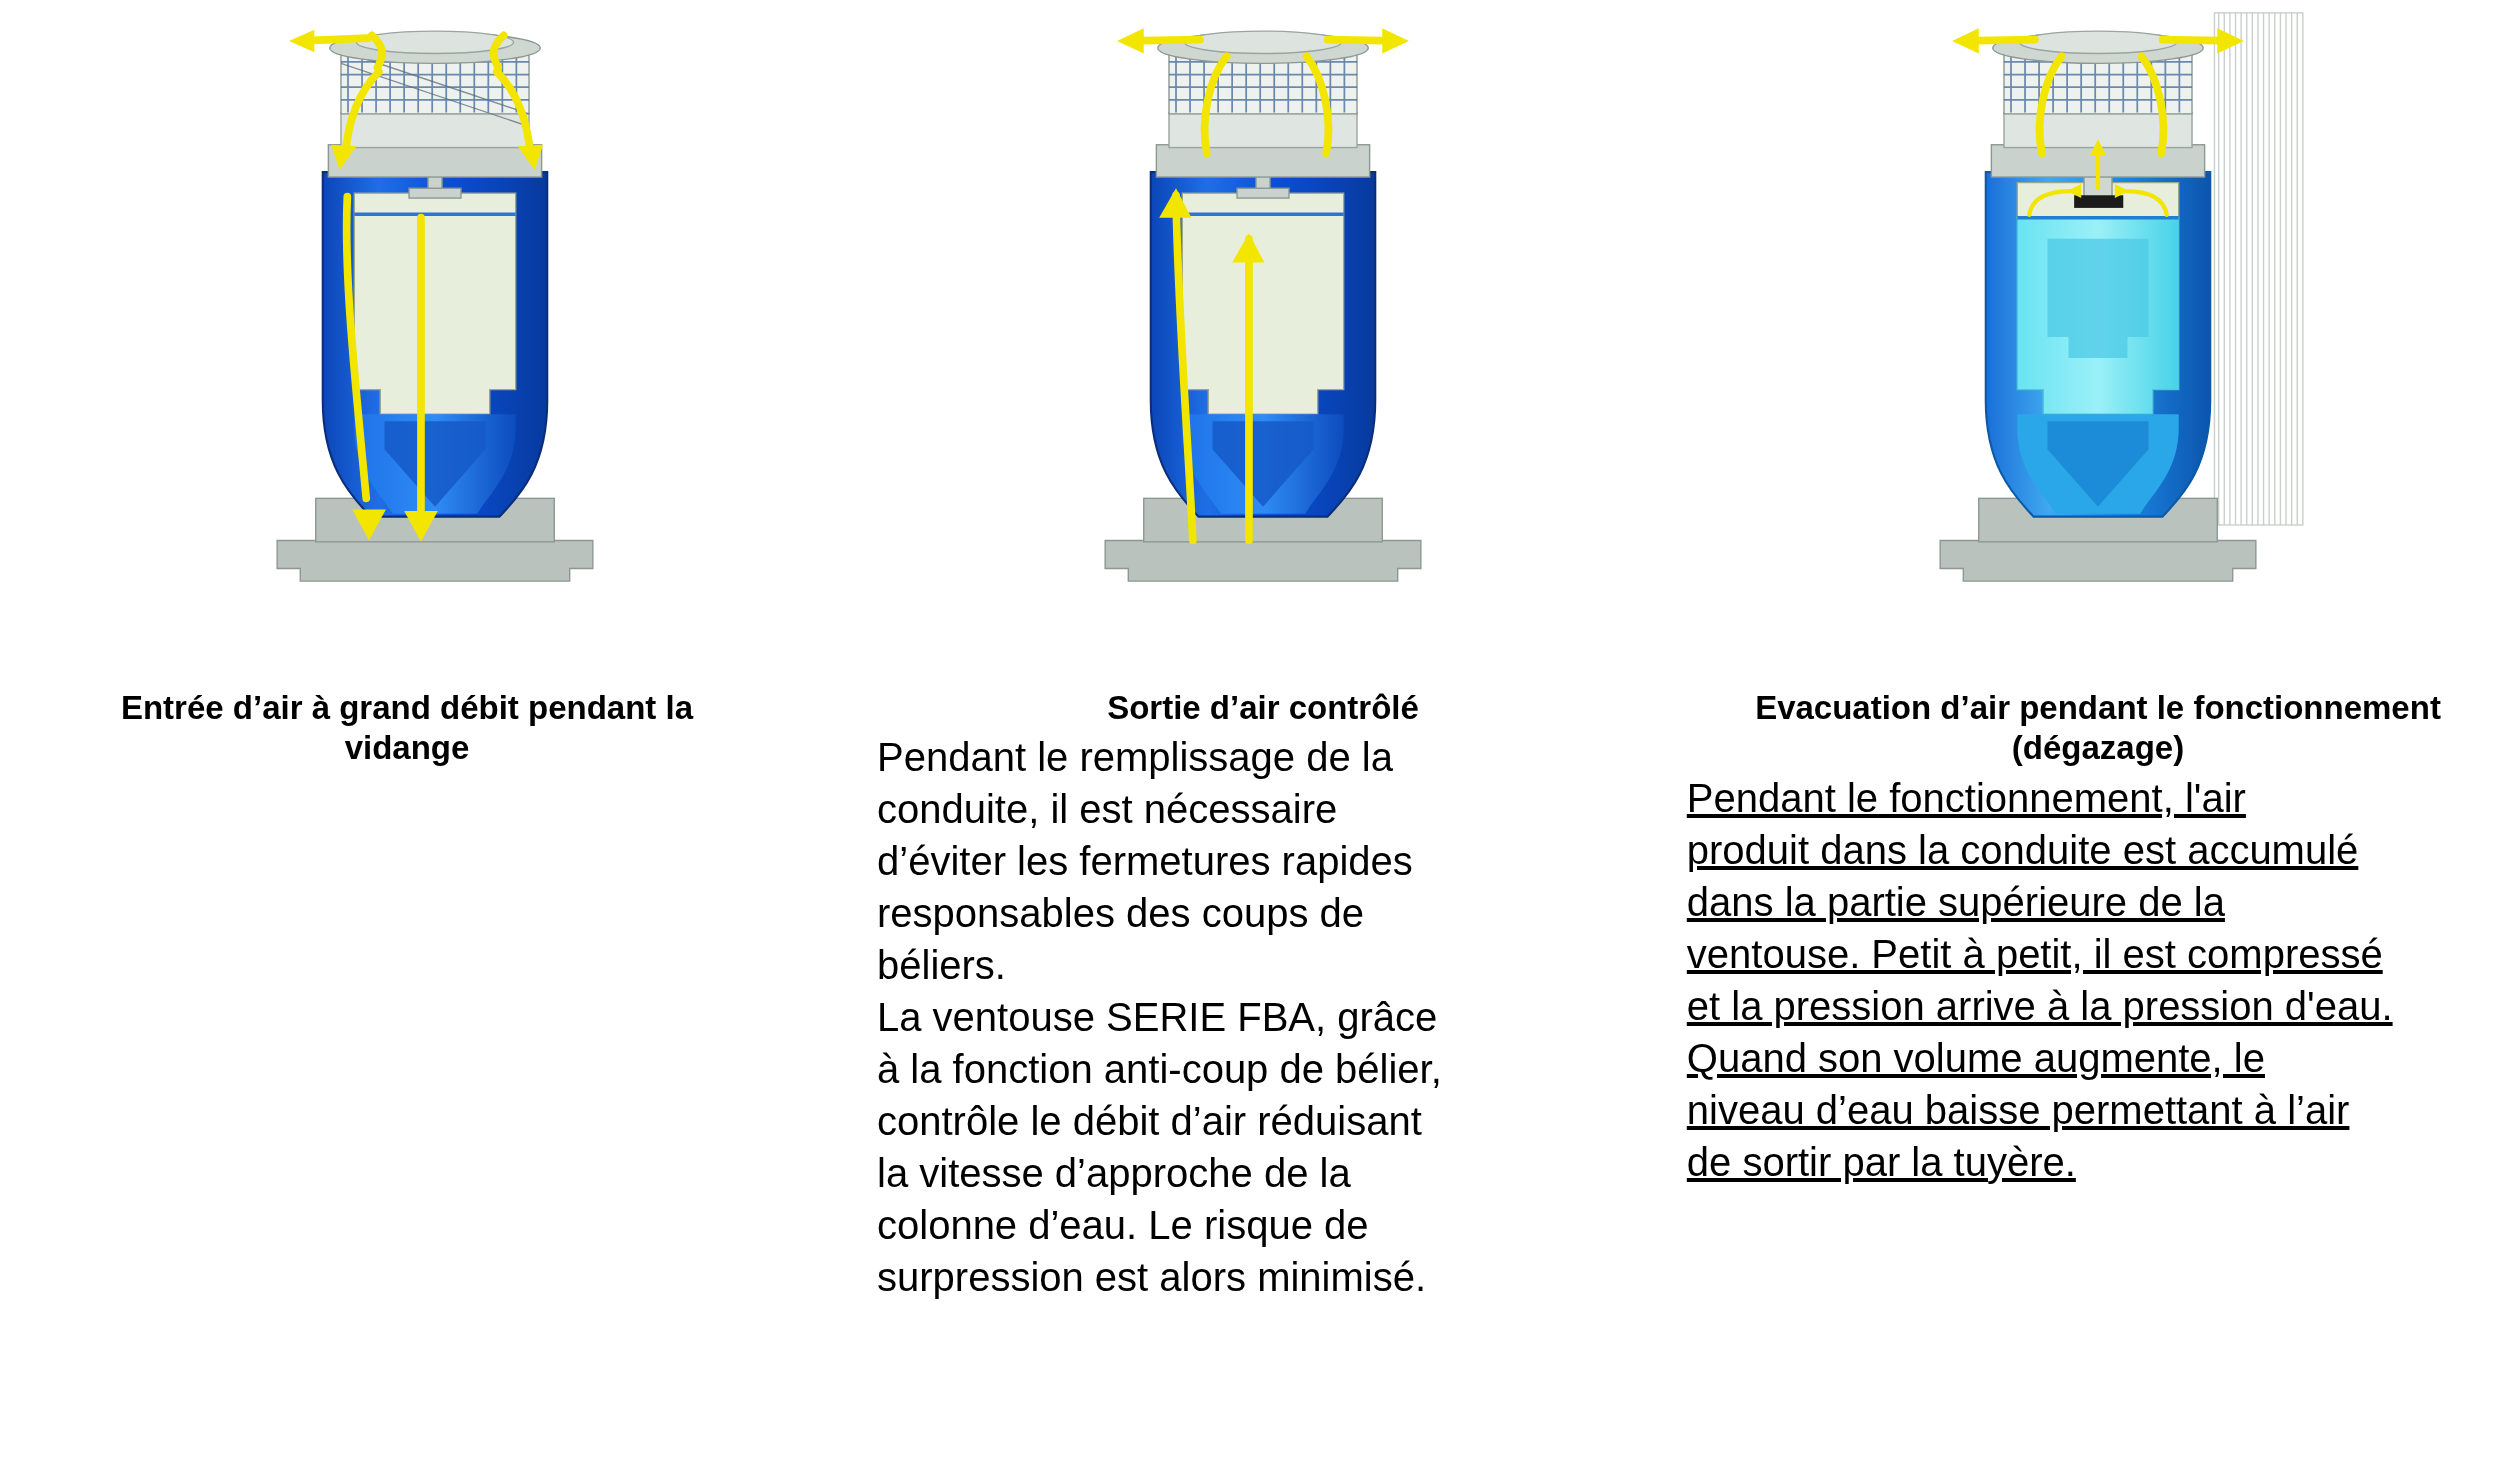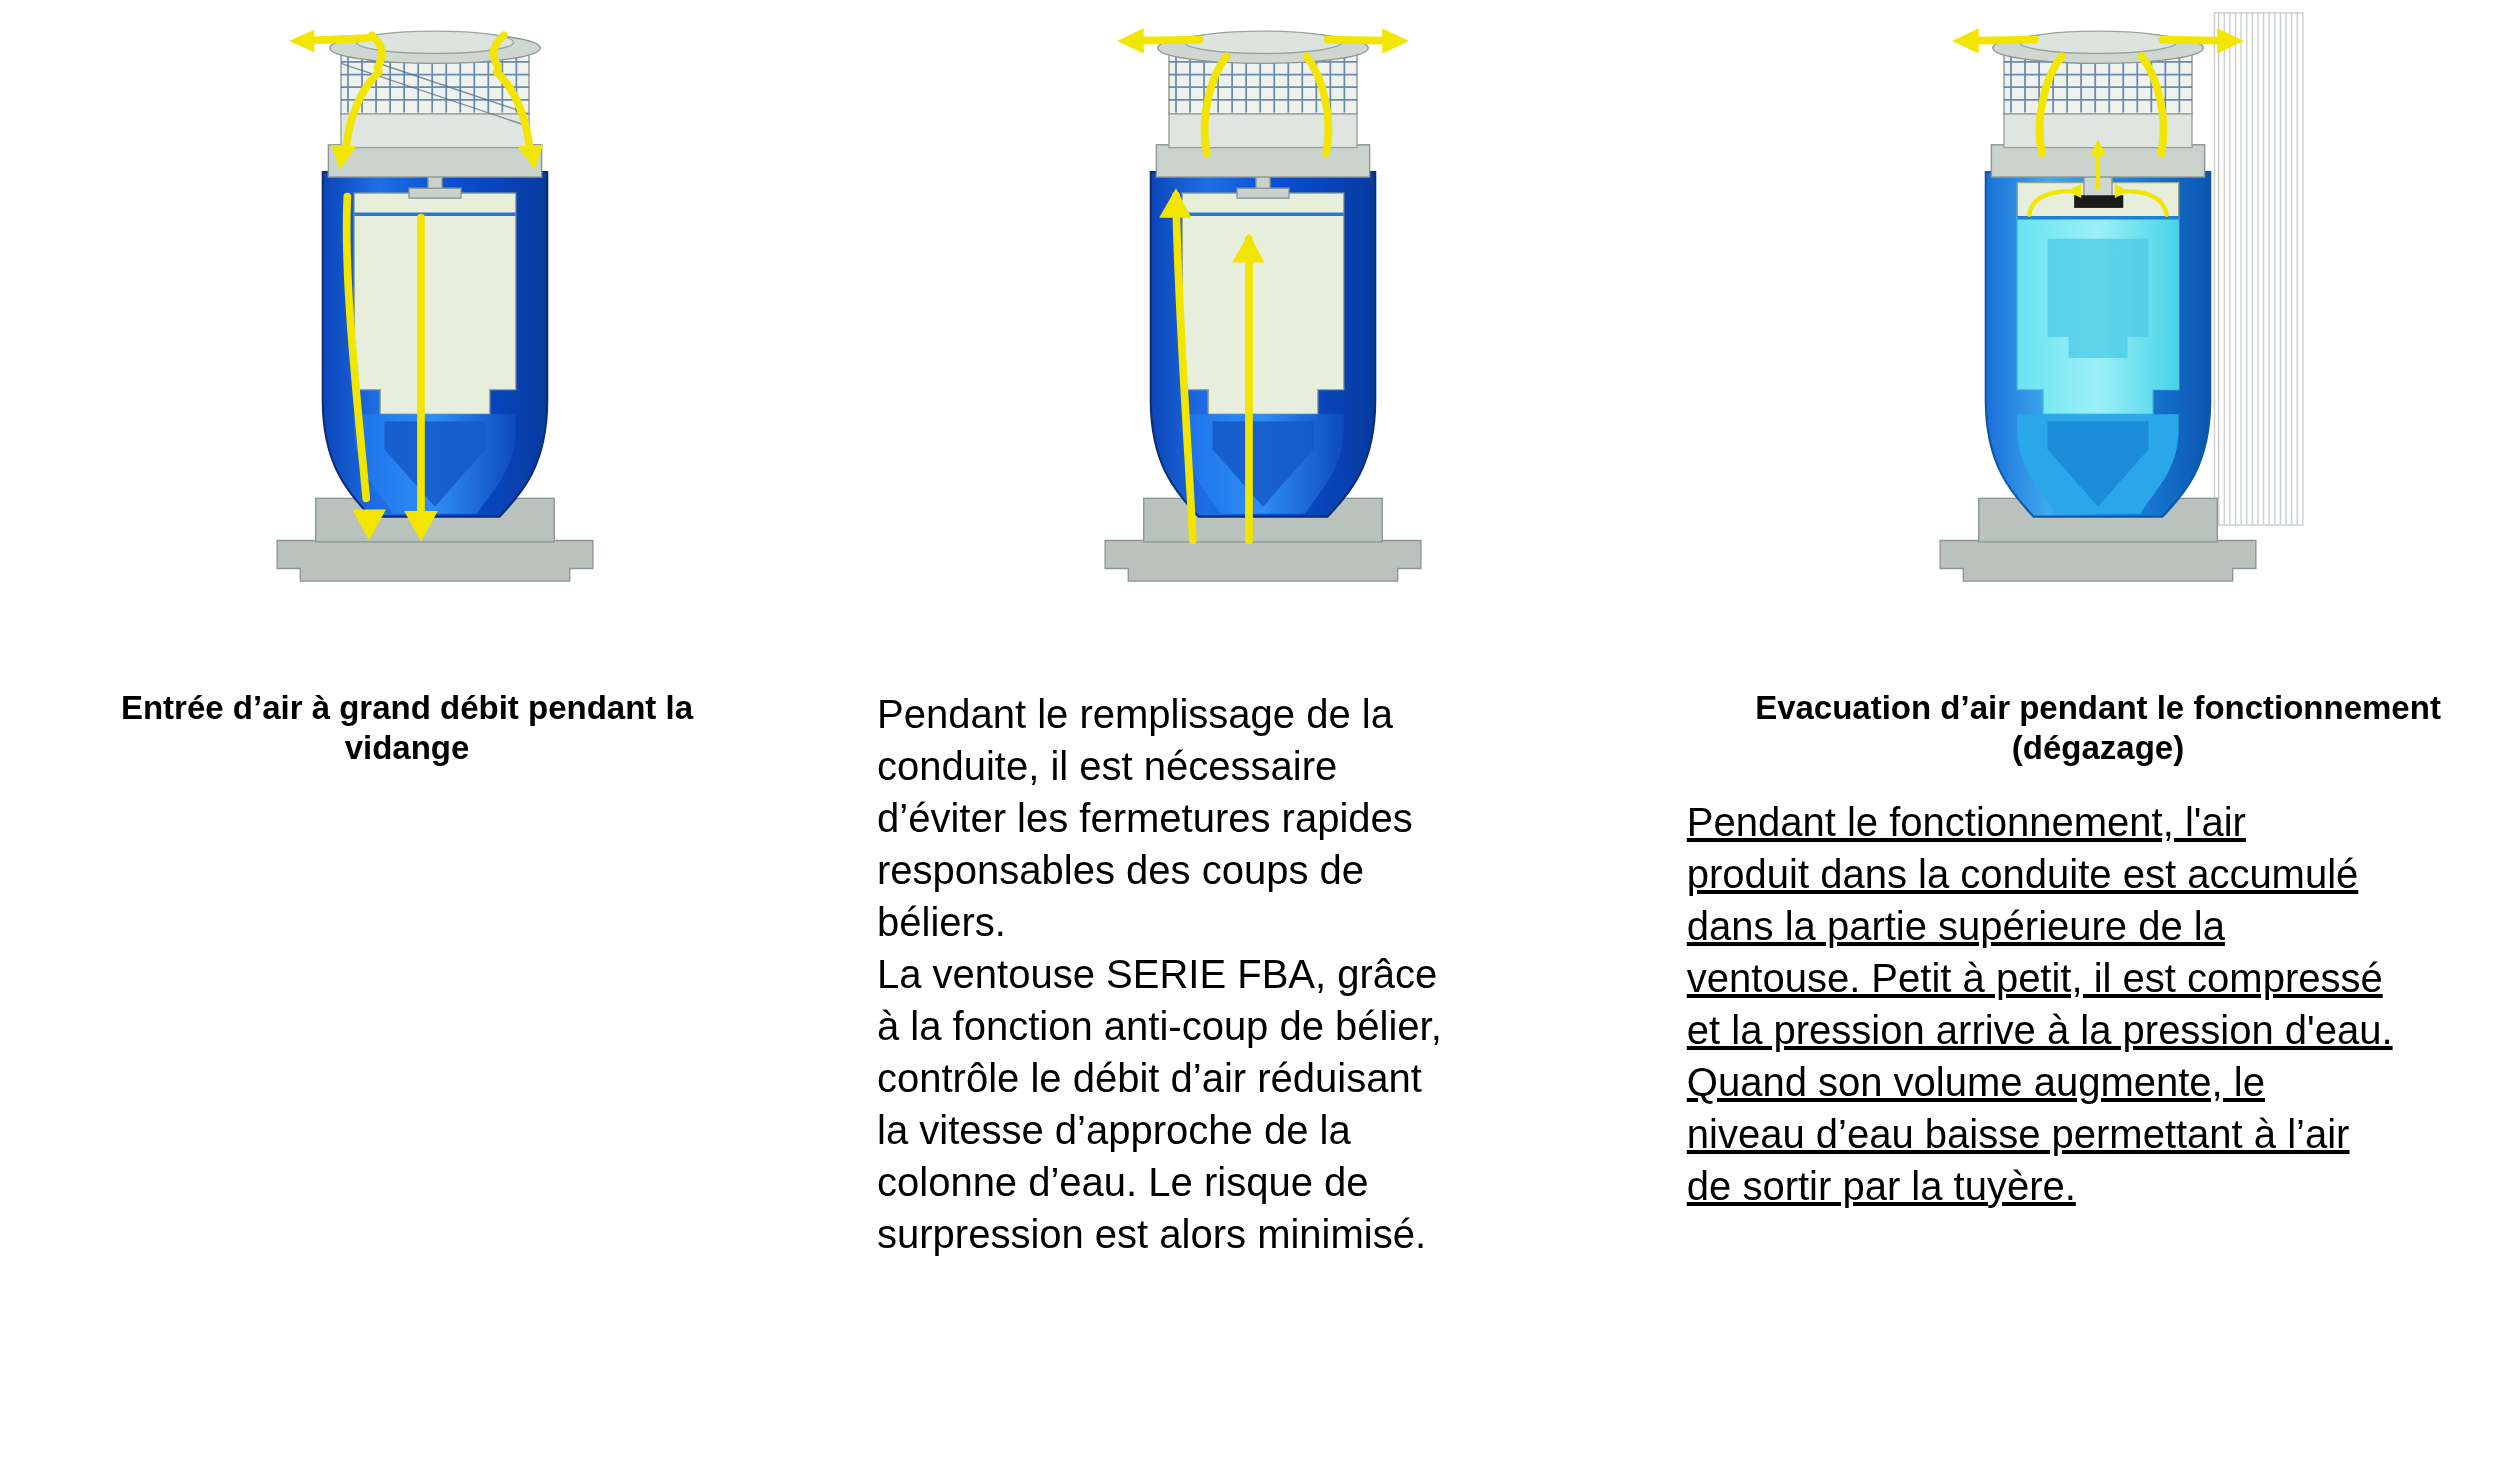--- a/index.html
+++ b/index.html
@@ -38,21 +38,21 @@
   .figure {
     position: relative;
     height: 681px;
     width: 100%;
   }
   .caption {
     font-size: 33px;
     font-weight: bold;
     text-align: center;
     line-height: 1.22;
-    margin: 0 0 27px 0;
+    margin: 0 0 3px 0;
     padding: 0 28px;
     box-sizing: border-box;
   }
   .caption.c1 { padding: 0 98px 0 42px; }
   .caption.c2 { padding: 0 42px; }
   .caption.c3 { padding: 0 28px; }
   .body-text {
     font-size: 40px;
     line-height: 1.30;
     text-align: left;
@@ -241,20 +241,21 @@
             </g>
             <g fill="#F2E500">
               <path d="M196 258 L218 300 L172 300 Z"></path>
               <path d="M300 322 L322 364 L276 364 Z"></path>
               <path d="M112 48 L150 30 L150 66 Z"></path>
               <path d="M528 48 L490 30 L490 66 Z"></path>
             </g>
           </svg>
         </div>
       </div>
+      <div class="caption c2">Sortie d’air contrôlé</div>
       <div class="body-text t2">Pendant le remplissage de la
 conduite, il est nécessaire
 d’éviter les fermetures rapides
 responsables des coups de
 béliers.
 La ventouse SERIE FBA, grâce
 à la fonction anti-coup de bélier,
 contrôle le débit d’air réduisant
 la vitesse d’approche de la
 colonne d’eau. Le risque de

